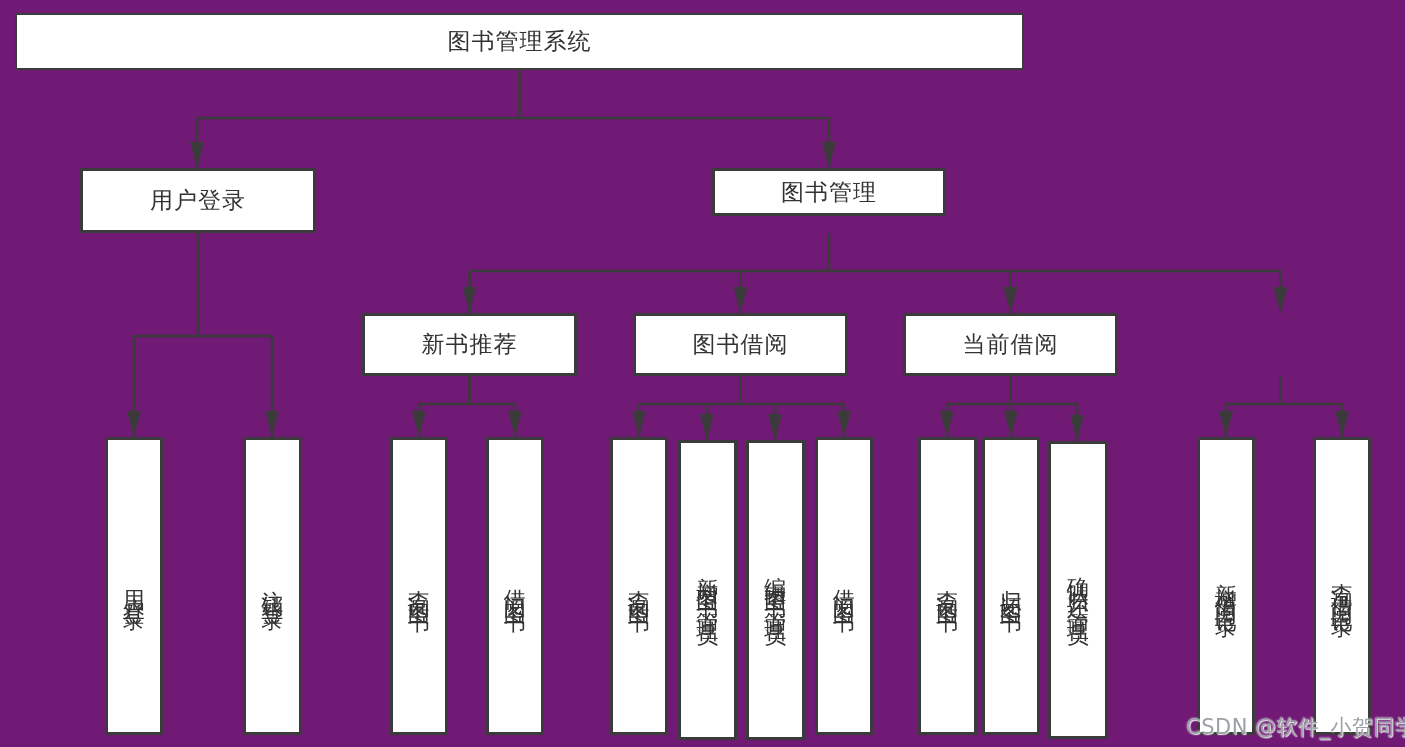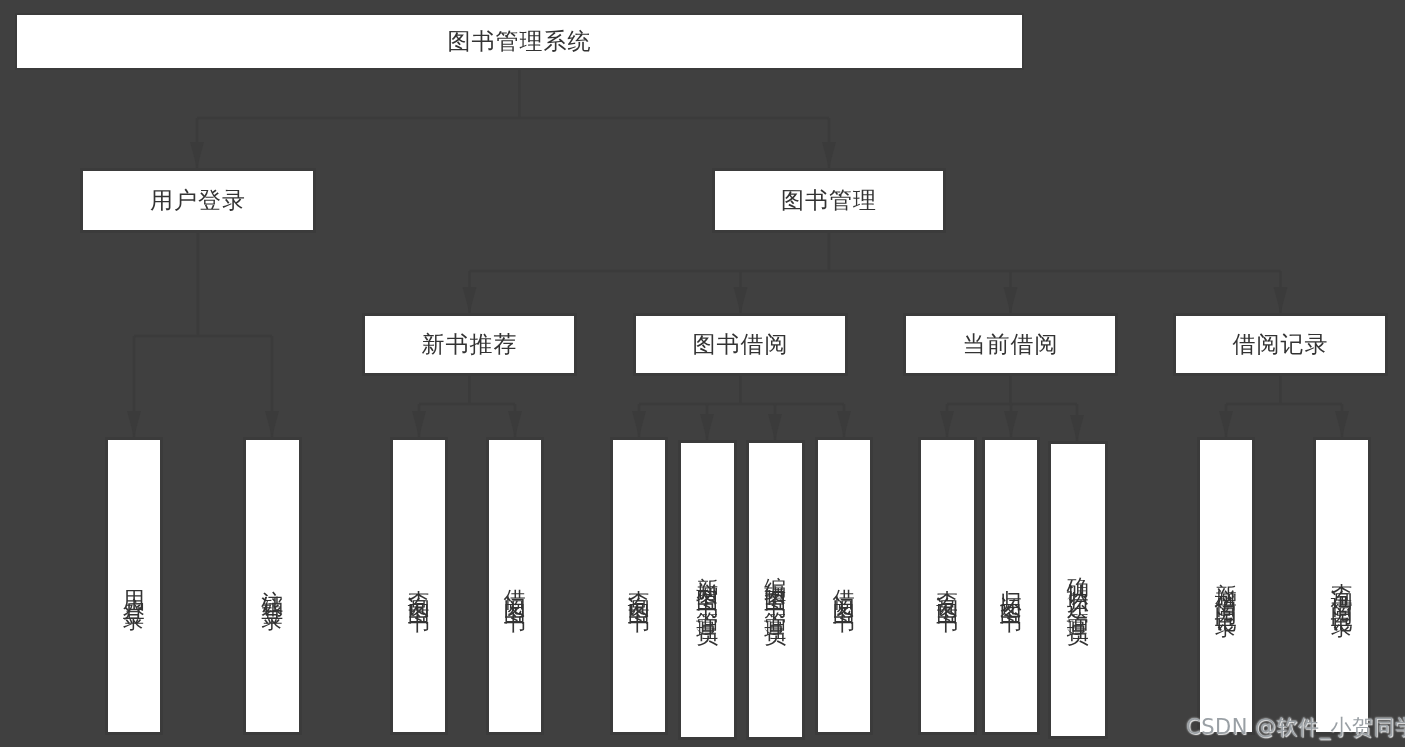--- a/index.html
+++ b/index.html
@@ -1,37 +1,37 @@
 <!DOCTYPE html>
 <html><head>
 <meta charset="utf-8">
 <style>
   html,body{margin:0;padding:0;background:#ffffff;}
   body{font-family:"DejaVu Sans","Liberation Sans",sans-serif;}
   #stage{
-    position:relative;width:1405px;height:747px;background:#404040;overflow:hidden;
+    position:relative;width:1405px;height:747px;background:#701a75;overflow:hidden;
   }
   #connectors{position:absolute;left:0;top:0;z-index:1;}
   .box{
     position:absolute;box-sizing:border-box;background:#ffffff;
     border:3px solid #3b3b3b;z-index:2;
     display:flex;align-items:center;justify-content:center;
     color:#333333;
   }
   .h-box{font-size:23px;letter-spacing:1px;}
   .root-box{border-width:2px;}
   .v-box .v-text{
     writing-mode:vertical-rl;text-orientation:mixed;
     font-size:22px;letter-spacing:7px;line-height:1.15;
     white-space:nowrap;
   }
   
   .n-root{left:15px;top:13px;width:1009px;height:57px;}
   .n-user-login{left:80px;top:168px;width:236px;height:65px;}
-  .n-book-mgmt{left:712px;top:168px;width:234px;height:65px;align-items:center;}
+  .n-book-mgmt{left:712px;top:168px;width:234px;height:48px;align-items:center;}
   .n-new-books{left:362px;top:313px;width:215px;height:63px;text-align:right;}
   .n-book-borrow{left:633px;top:313px;width:215px;height:63px;}
   .n-current-borrow{left:903px;top:313px;width:215px;height:63px;}
   .n-borrow-records{left:1173px;top:313px;width:215px;height:63px;}
   .n-a1{left:390px;top:437px;width:58px;height:298px;}
   .n-a2{left:486px;top:437px;width:58px;height:298px;}
   .n-b1{left:610px;top:437px;width:58px;height:298px;}
   .n-b2{left:678px;top:440px;width:59px;height:300px;}
   .n-b3{left:746px;top:440px;width:59px;height:300px;}
   .n-b4{left:815px;top:437px;width:58px;height:298px;}
@@ -103,23 +103,20 @@
 
   <div class="box h-box n-new-books">
     <span>新书推荐</span>
   </div>
   <div class="box h-box n-book-borrow">
     <span>图书借阅</span>
   </div>
   <div class="box h-box n-current-borrow">
     <span>当前借阅</span>
   </div>
-  <div class="box h-box n-borrow-records">
-    <span>借阅记录</span>
-  </div>
 
   <div class="box v-box n-leaf-login">
     <span class="v-text">用户登录</span>
   </div>
   <div class="box v-box n-leaf-logout">
     <span class="v-text">注销登录</span>
   </div>
 
   <div class="box v-box n-a1">
     <span class="v-text">查询图书</span>

